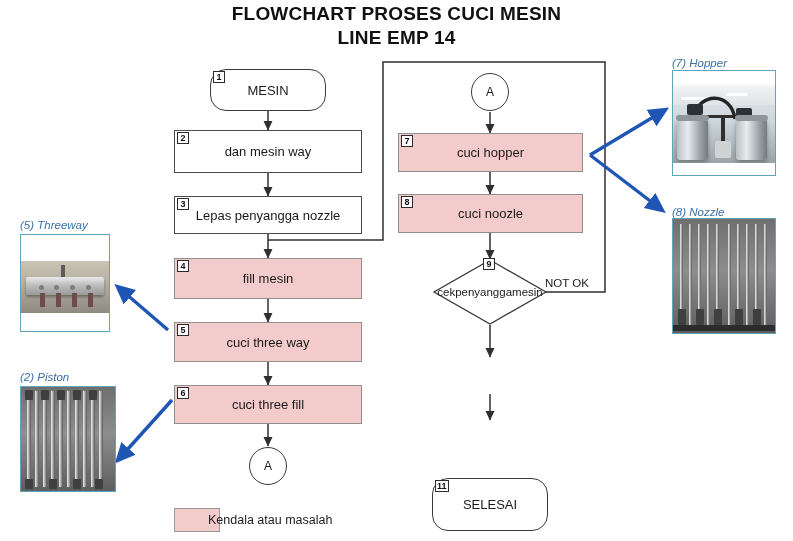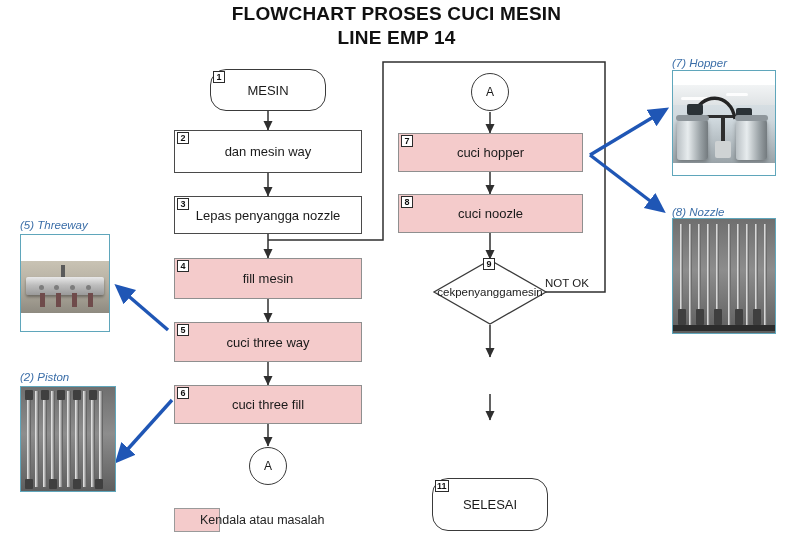--- a/index.html
+++ b/index.html
@@ -250,15 +250,15 @@
     <div class="rod" style="left:91px;width:3px;"></div>
     <div class="rodcap" style="left:5px;bottom:8px;height:14%;"></div>
     <div class="rodcap" style="left:23px;bottom:8px;height:14%;"></div>
     <div class="rodcap" style="left:41px;bottom:8px;height:14%;"></div>
     <div class="rodcap" style="left:62px;bottom:8px;height:14%;"></div>
     <div class="rodcap" style="left:80px;bottom:8px;height:14%;"></div>
     <div style="position:absolute;left:0;bottom:2px;width:100%;height:6px;background:#2c2c2c;"></div>
   </div>
 
   <div class="legend-sw" style="left:174px;top:508px;width:44px;height:22px;"></div>
-  <div class="legend-tx" style="left:200px;top:513px;text-align:right;">Kendala atau masalah</div>
+  <div class="legend-tx" style="left:208px;top:513px;text-align:right;">Kendala atau masalah</div>
 
 </div>
 
 </body></html>

